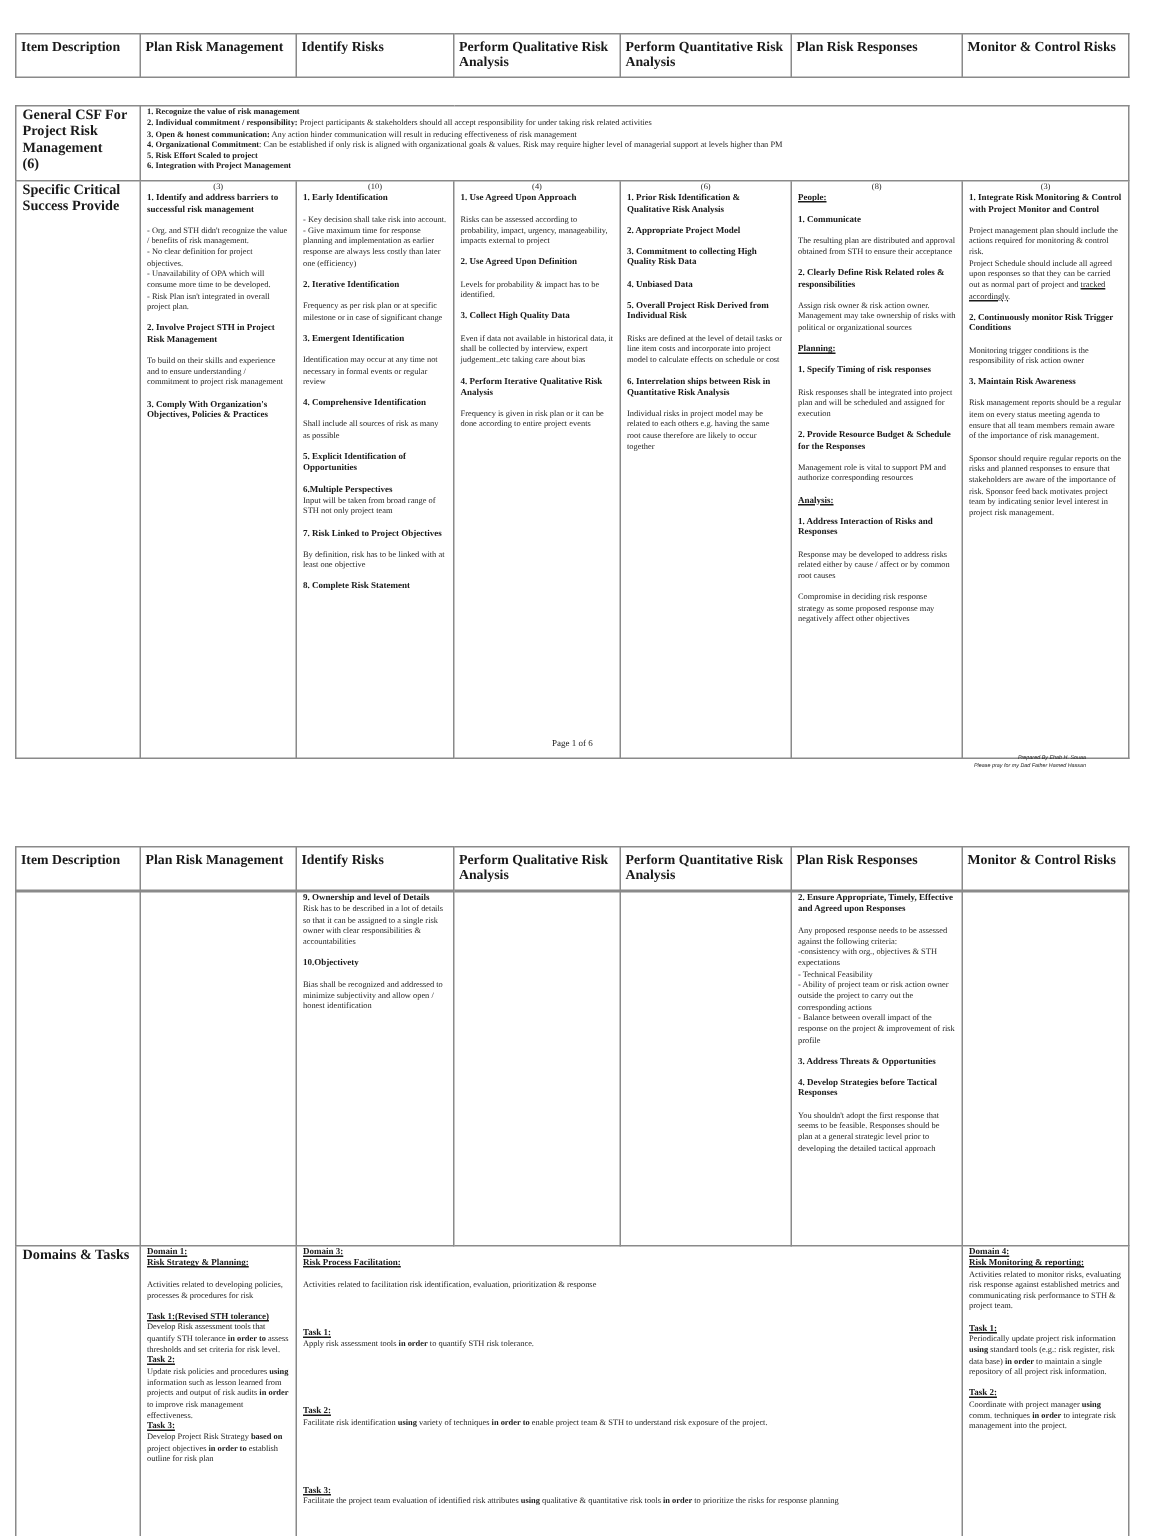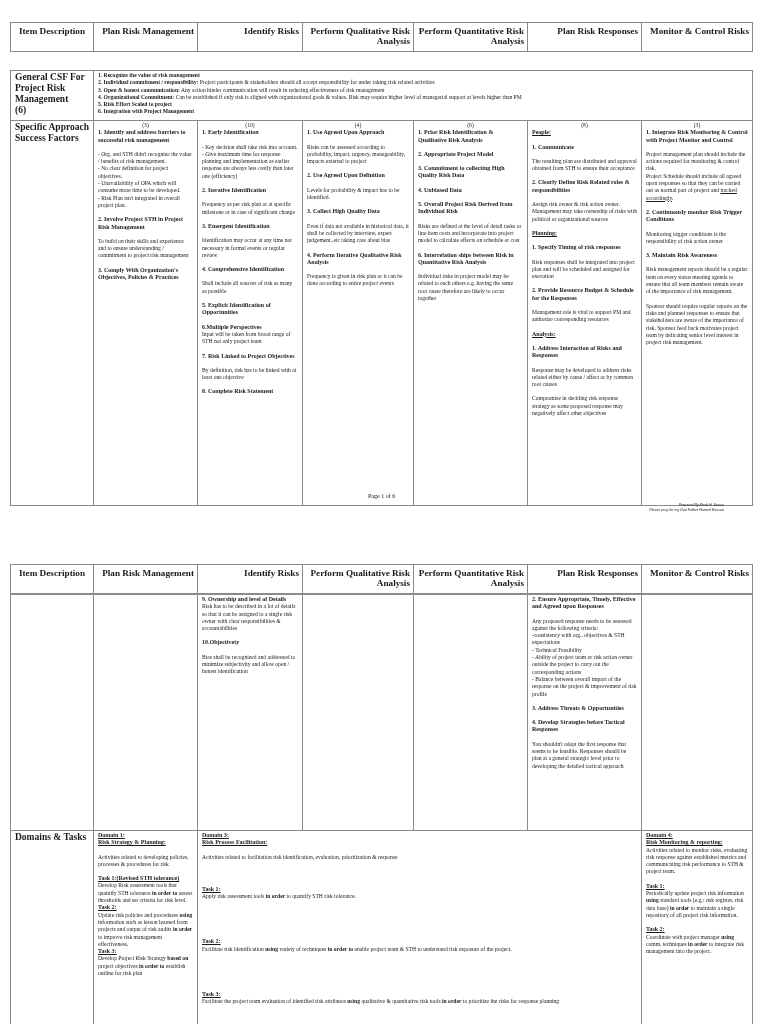--- a/index.html
+++ b/index.html
@@ -1,21 +1,21 @@
 <!DOCTYPE html>
 <html><head>
 <meta charset="utf-8">
 <style>
   html, body { margin:0; padding:0; background:#fff; }
   body { width:768px; height:1024px; overflow:hidden; position:relative; font-family:"Liberation Serif", serif; color:#1a1a1a; }
   .abs { position:absolute; }
   table { border-collapse:collapse; table-layout:fixed; }
   td, th { border:1px solid #8a8a8a; vertical-align:top; padding:1px 4px; }
-  .hdr th { font-weight:bold; font-size:9.2px; text-align:right; line-height:10px; height:22px; padding:3px 3px; }
-  .hdr th.first { text-align:center; }
+  .hdr th { font-weight:bold; font-size:9.2px; text-align:left; line-height:10px; height:22px; padding:3px 3px; }
+  .hdr th.first { text-align:left; }
   .body td { font-size:5.6px; line-height:7.3px; }
   .rowlabel { font-size:9.5px !important; line-height:11px !important; font-weight:bold; }
   .count { text-align:center; display:block; }
   .b { font-weight:bold; font-size:6px; }
   .u { text-decoration:underline; font-weight:bold; font-size:6px; }
   .gap { height:7px; }
   .csf-list { font-size:5.6px; line-height:7.3px; }
   .footer-page { font-size:6px; }
   .footer-credit { font-size:3.6px; font-style:italic; text-align:right; line-height:4.8px; font-family:"Liberation Sans", sans-serif; }
   .bi { font-weight:bold; }
@@ -66,21 +66,21 @@
     <td colspan="6" class="csf-list" id="general-list">
           <div><span class="bi">1. Recognize the value of risk management</span><span></span></div>
           <div><span class="bi">2. Individual commitment / responsibility:</span><span> Project participants &amp; stakeholders should all accept responsibility for under taking risk related activities</span></div>
           <div><span class="bi">3. Open &amp; honest communication:</span><span> Any action hinder communication will result in reducing effectiveness of risk management</span></div>
           <div><span class="bi">4. Organizational Commitment</span><span>: Can be established if only risk is aligned with organizational goals &amp; values. Risk may require higher level of managerial support at levels higher than PM</span></div>
           <div><span class="bi">5. Risk Effort Scaled to project</span><span></span></div>
           <div><span class="bi">6. Integration with Project Management</span><span></span></div>
         </td>
   </tr>
   <tr style="height:385px;">
-    <td class="rowlabel">Specific Approach Success Factors</td>
+    <td class="rowlabel">Specific Critical Success Provide</td>
     <td>
           <span class="count">(3)</span>
           <div class="b">1. Identify and address barriers to successful risk management</div>
           <div class="gap"></div>
           <div style="white-space: pre-line;">- Org. and STH didn't recognize the value / benefits of risk management.
 - No clear definition for project objectives.
 - Unavailability of OPA which will consume more time to be developed.
 - Risk Plan isn't integrated in overall project plan.</div>
           <div class="gap"></div>
           <div class="b">2. Involve Project STH in Project Risk Management</div>

